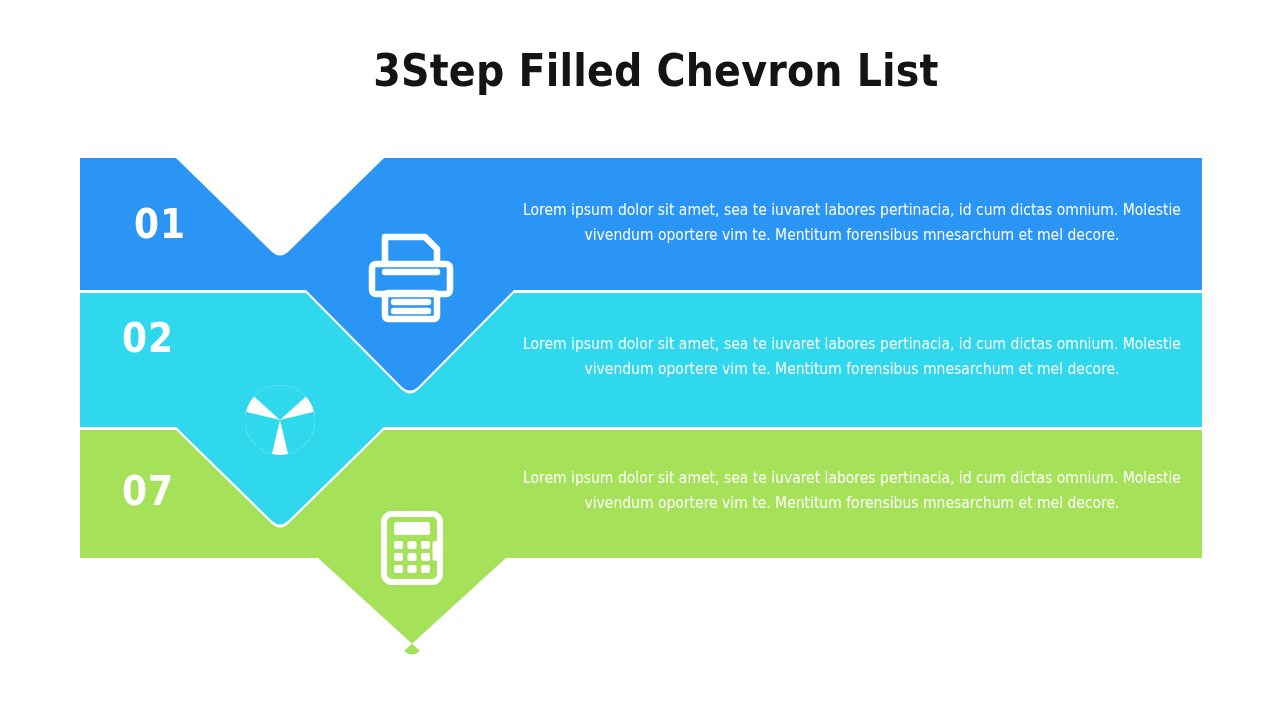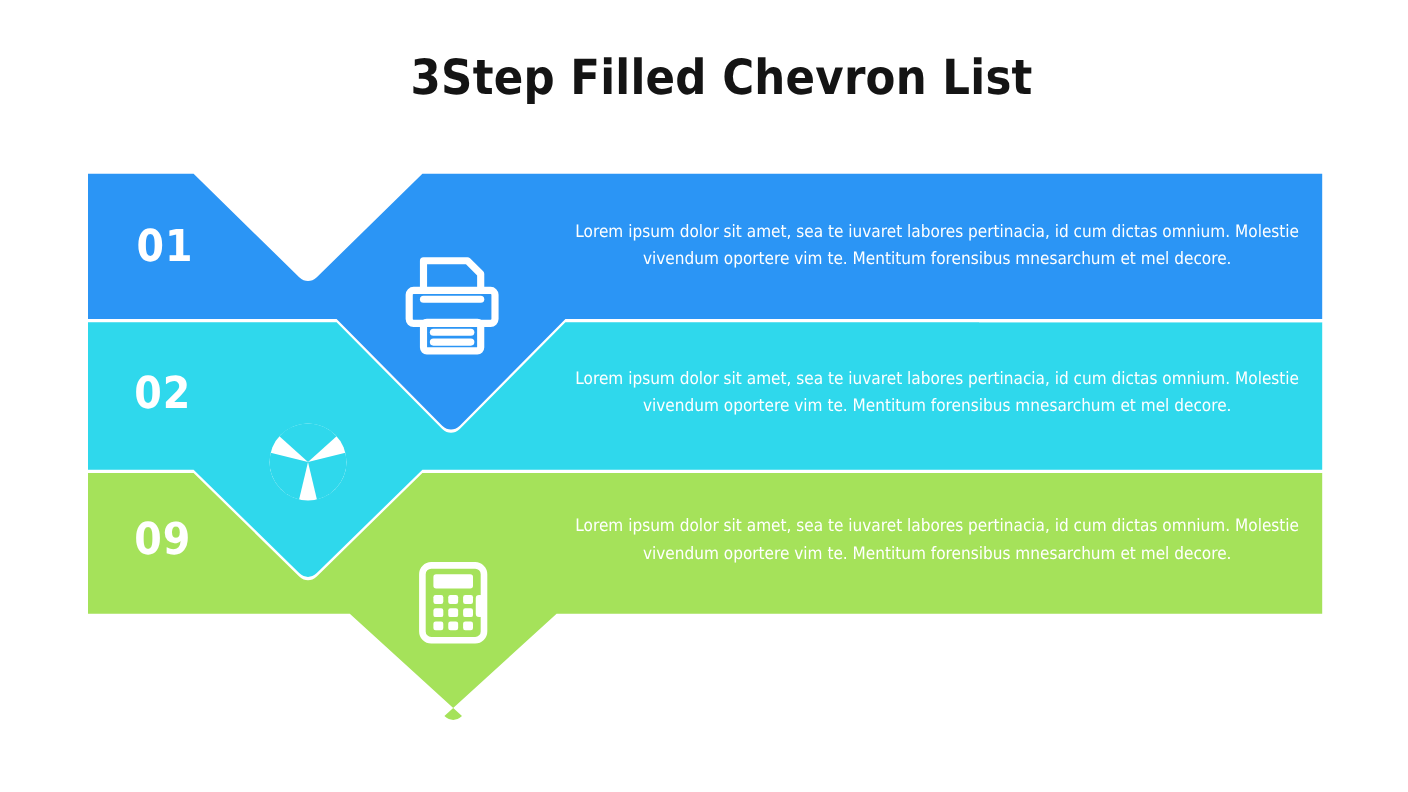--- a/index.html
+++ b/index.html
@@ -81,22 +81,22 @@
     width: 662px;
     font-family: "DejaVu Sans Condensed", "Liberation Sans Narrow", "Liberation Sans", sans-serif;
     font-size: 15.5px;
     font-weight: normal;
     color: #ffffff;
     line-height: 1.62;
     text-align: center;
   }
 
   
-  #step-number-1 { left: 124px; top: 204px; }
-  #step-number-2 { left: 122px; top: 338px; }
+  #step-number-1 { left: 134px; top: 204px; }
+  #step-number-2 { left: 122px; top: 318px; }
   #step-number-3 { left: 122px; top: 471px; }
 
   
   #step-body-1 { top: 198px; }
   #step-body-2 { top: 332px; }
   #step-body-3 { top: 466px; }
 </style>
 </head>
 <body>
 
@@ -203,18 +203,18 @@
     </svg>
 
     <div class="step-overlay">
 
       <div class="step-number" id="step-number-1">01</div>
       <div class="step-body" id="step-body-1">Lorem ipsum dolor sit amet, sea te iuvaret labores pertinacia, id cum dictas omnium. Molestie vivendum oportere vim te. Mentitum forensibus mnesarchum et mel decore.</div>
 
       <div class="step-number" id="step-number-2">02</div>
       <div class="step-body" id="step-body-2">Lorem ipsum dolor sit amet, sea te iuvaret labores pertinacia, id cum dictas omnium. Molestie vivendum oportere vim te. Mentitum forensibus mnesarchum et mel decore.</div>
 
-      <div class="step-number" id="step-number-3">09</div>
+      <div class="step-number" id="step-number-3">07</div>
       <div class="step-body" id="step-body-3">Lorem ipsum dolor sit amet, sea te iuvaret labores pertinacia, id cum dictas omnium. Molestie vivendum oportere vim te. Mentitum forensibus mnesarchum et mel decore.</div>
 
     </div>
   </div>
 </div>
 
 </body></html>

